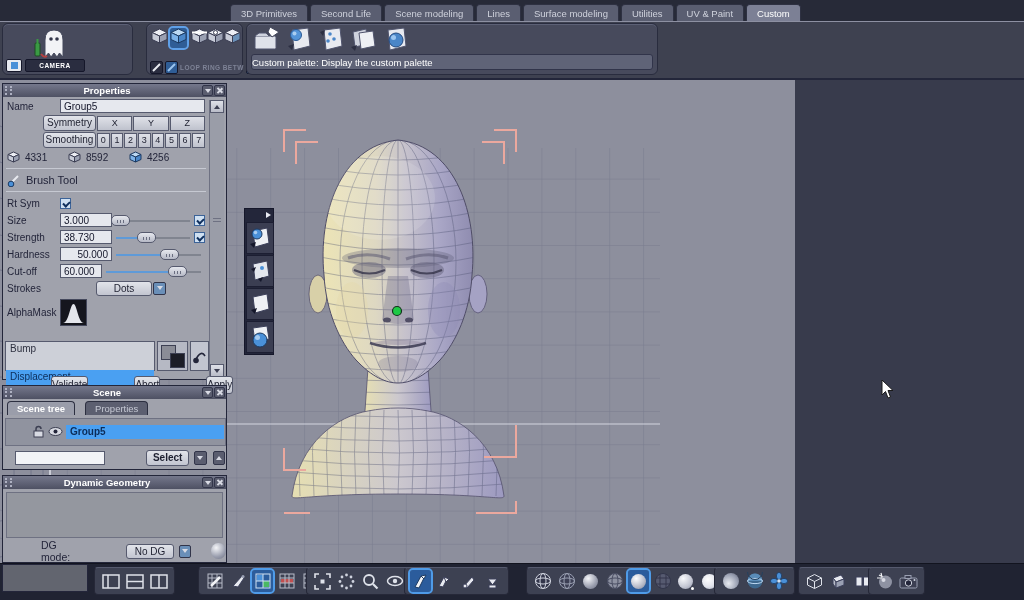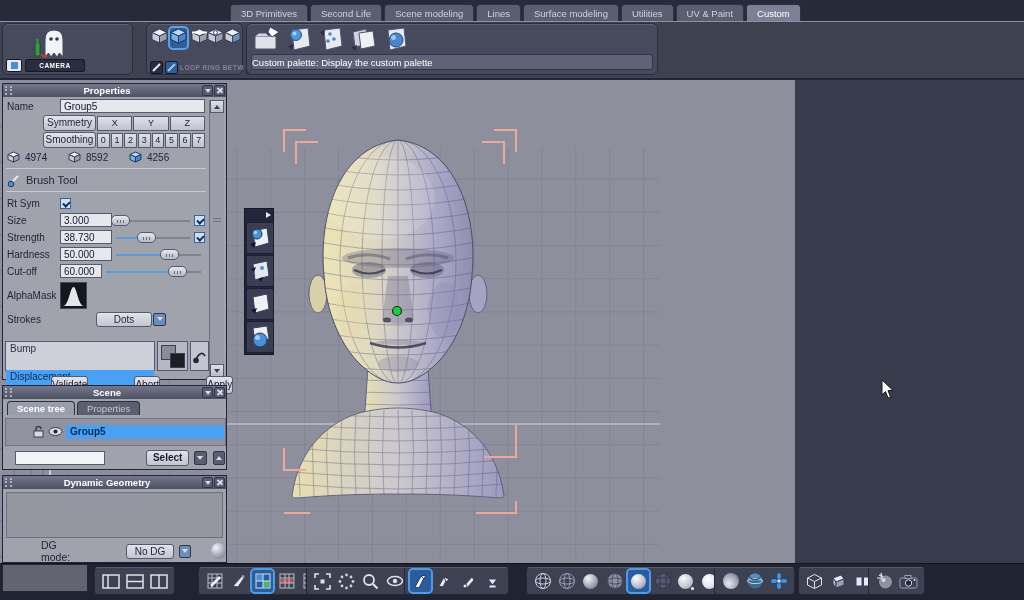--- a/index.html
+++ b/index.html
@@ -399,21 +399,21 @@
       <span class="cellbtn">5</span>
       <span class="cellbtn">6</span>
       <span class="cellbtn">7</span>
     </div>
     <div class="prow" style="gap:5px;">
       <svg width="13" height="12">
           <polygon points="6.5,1 12,3.5 6.5,6 1,3.5" fill="#eceef4" stroke="#3a3d52"></polygon>
           <polygon points="1,3.5 6.5,6 6.5,11 1,8.5" fill="#c8ccd8" stroke="#3a3d52"></polygon>
           <polygon points="12,3.5 6.5,6 6.5,11 12,8.5" fill="#9aa0b2" stroke="#3a3d52"></polygon>
         </svg>
-      <span style="width:38px;">4974</span>
+      <span style="width:38px;">4331</span>
       <svg width="13" height="12">
           <polygon points="6.5,1 12,3.5 6.5,6 1,3.5" fill="#eceef4" stroke="#3a3d52"></polygon>
           <polygon points="1,3.5 6.5,6 6.5,11 1,8.5" fill="#c8ccd8" stroke="#3a3d52"></polygon>
           <polygon points="12,3.5 6.5,6 6.5,11 12,8.5" fill="#9aa0b2" stroke="#3a3d52"></polygon>
         </svg>
       <span style="width:38px;">8592</span>
       <svg width="13" height="12">
           <polygon points="6.5,1 12,3.5 6.5,6 1,3.5" fill="#bcd8f2" stroke="#1c3a62"></polygon>
           <polygon points="1,3.5 6.5,6 6.5,11 1,8.5" fill="#7db2e8" stroke="#1c3a62"></polygon>
           <polygon points="12,3.5 6.5,6 6.5,11 12,8.5" fill="#4a86c8" stroke="#1c3a62"></polygon>
@@ -446,47 +446,47 @@
       <span class="plabel">Strength</span>
       <input class="inp" style="width: 52px;" value="38.730">
       <span class="slider" style="--pct: 40%;">
           <span class="fill"></span>
           <span class="thumb"></span>
         </span>
       <span class="cb on"></span>
     </div>
     <div class="prow">
       <span class="plabel">Hardness</span>
-      <input class="inp" style="width: 52px;" value="50.000">
+      <input class="inp" style="width: 52px; text-align: right;" value="50.000">
       <span class="slider" style="--pct: 62%;">
           <span class="fill"></span>
           <span class="thumb"></span>
         </span>
     </div>
     <div class="prow">
       <span class="plabel">Cut-off</span>
       <input class="inp" style="width: 42px;" value="60.000">
       <span class="slider" style="--pct: 75%;">
           <span class="fill"></span>
           <span class="thumb"></span>
         </span>
     </div>
+    <div class="prow">
+      <span class="plabel">Strokes</span>
+      <span class="btn" style="width:56px;line-height:13px;">Dots</span>
+      <span class="tbtn" style="width:13px;height:13px;background:#6a8fb8;margin-left:1px;">
+          <span class="tri-d"></span>
+        </span>
+    </div>
     <div class="prow" style="height:30px;">
       <span class="plabel">AlphaMask</span>
       <span style="width:27px;height:27px;background:#15161e;border:1px solid #44485c;display:inline-flex;align-items:flex-end;">
           <svg width="25" height="25">
             <path d="M2,23 C8,23 9,4 12.5,4 C16,4 17,23 23,23 Z" fill="#e4e6ec"></path>
           </svg>
-        </span>
-    </div>
-    <div class="prow">
-      <span class="plabel">Strokes</span>
-      <span class="btn" style="width:56px;line-height:13px;">Dots</span>
-      <span class="tbtn" style="width:13px;height:13px;background:#6a8fb8;margin-left:1px;">
-          <span class="tri-d"></span>
         </span>
     </div>
     <div class="abs" style="left:2px;top:244px;width:204px;height:31px;">
       <div class="abs" style="left:0;top:0;width:150px;height:30px;border:1px solid #565a6e;background:#cdd0d8;">
         <div class="chanrow" style="color:#2e3140;">Bump</div>
         <div class="chanrow" style="background:#4aa0f2;color:#0c2c58;">Displacement</div>
       </div>
       <div class="abs" style="left:152px;top:0;width:31px;height:30px;border:1px solid #565a6e;background:#b6b9c4;">
         <span class="abs" style="left:3px;top:3px;width:15px;height:15px;background:#8a8c96;border:1px solid #3c3f52;"></span>
         <span class="abs" style="left:12px;top:11px;width:15px;height:15px;background:#1c1d26;border:1px solid #3c3f52;"></span>
@@ -519,21 +519,21 @@
   <div class="ptitle">
     <span class="grip"></span>
     <span class="txt">Scene</span>
     <span class="tbtn">
         <span class="tri-d"></span>
       </span>
     <span class="tbtn">
         <span class="xglyph"></span>
       </span>
   </div>
-  <div style="display:flex;gap:2px;padding:2px 16px 0 4px;">
+  <div style="display:flex;gap:10px;padding:2px 16px 0 4px;">
     <span class="stab active">Scene tree</span>
     <span class="stab">Properties</span>
   </div>
   <div class="abs" style="left:2px;top:32px;width:221px;height:28px;background:#90939f;border:1px solid #6e7182;">
     <svg class="abs" style="left:26px;top:6px;" width="13" height="13">
         <rect x="2" y="6" width="9" height="6" fill="#d8dae2" stroke="#3c3f52"></rect>
         <path d="M4,6 V4 a2.5,2.5 0 0 1 5,0" fill="none" stroke="#3c3f52" stroke-width="1.5"></path>
       </svg>
     <svg class="abs" style="left:42px;top:6px;" width="15" height="13">
         <ellipse cx="7.5" cy="6.5" rx="6.5" ry="4" fill="#d8dae2" stroke="#3c3f52"></ellipse>

